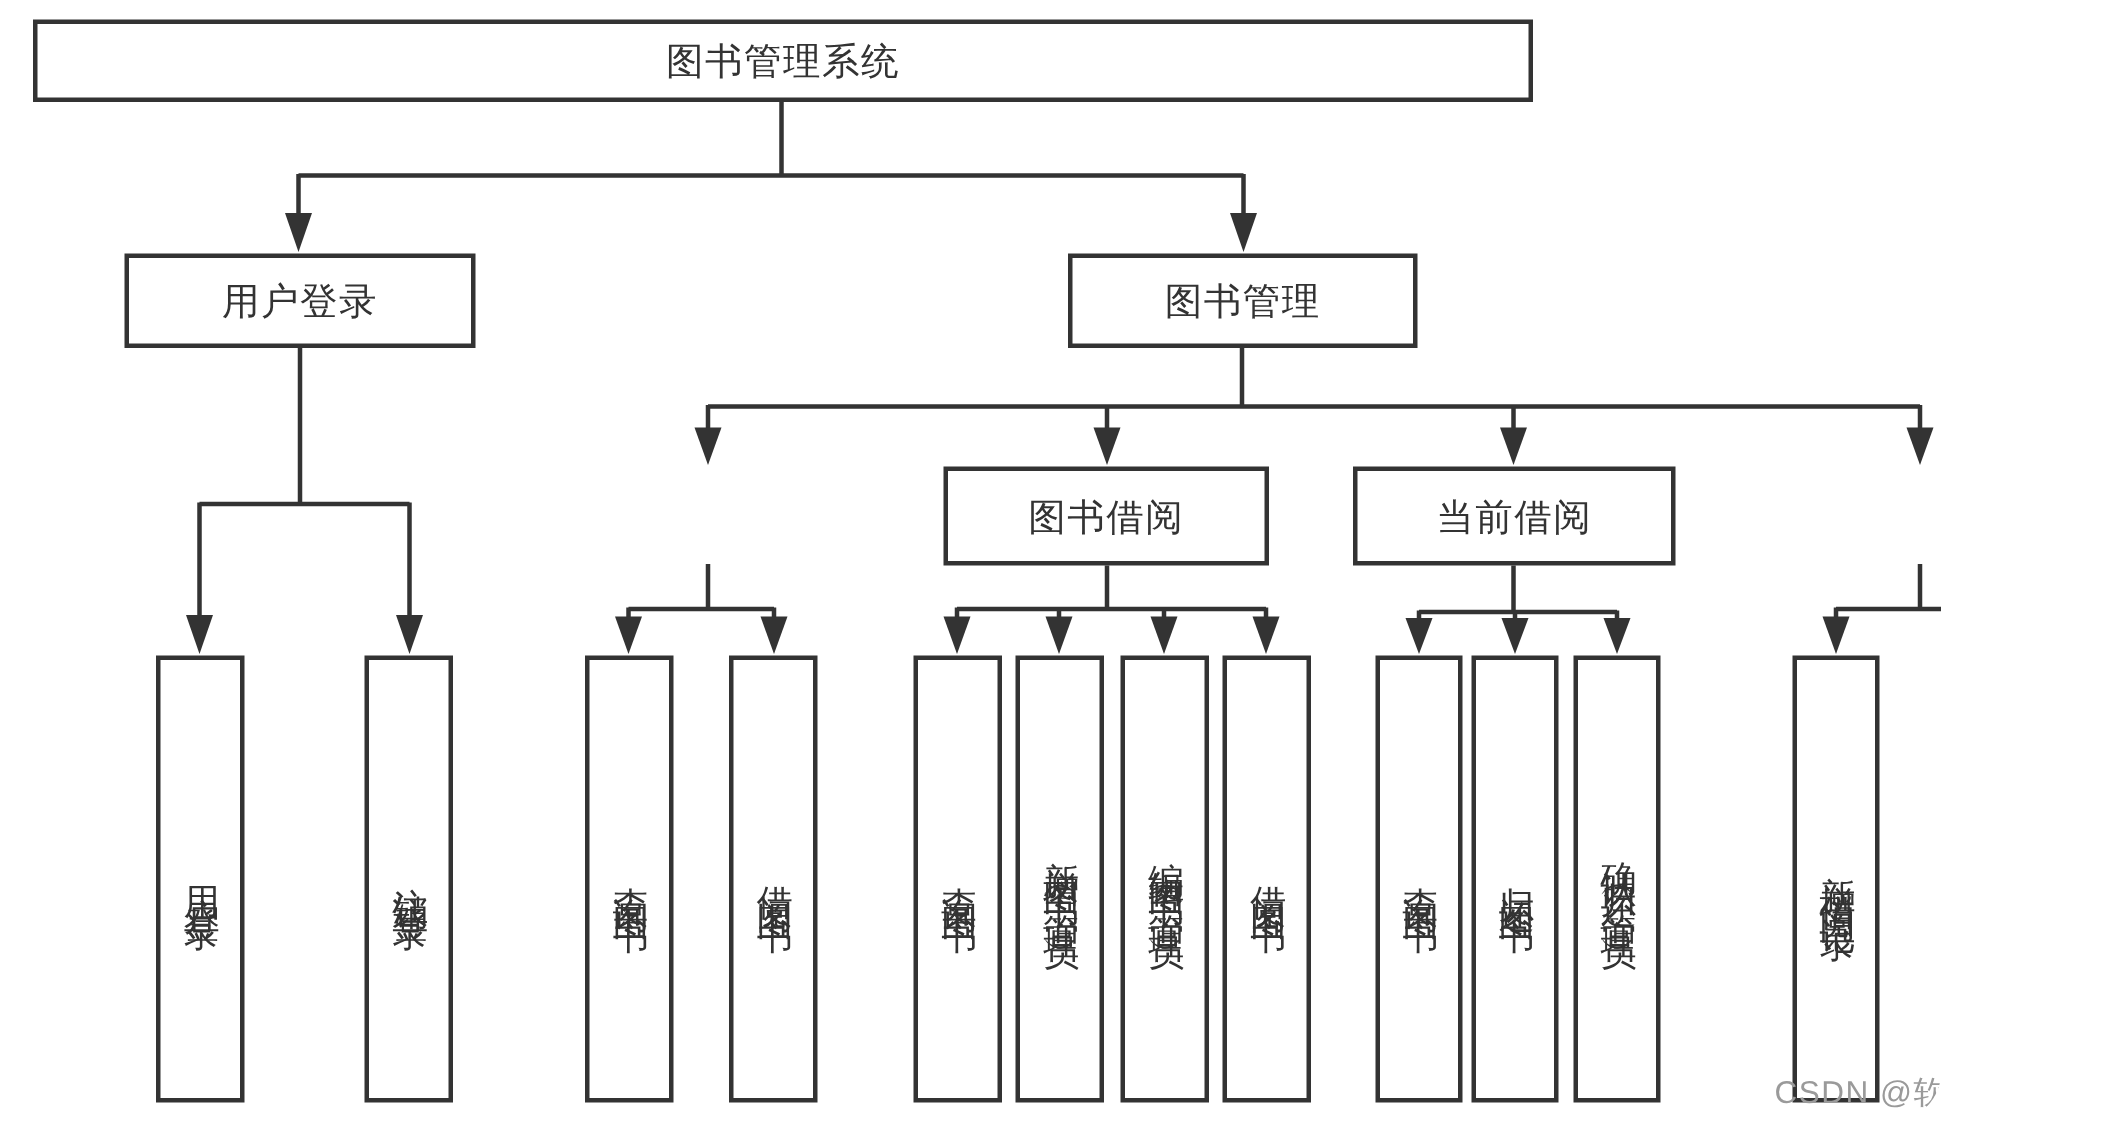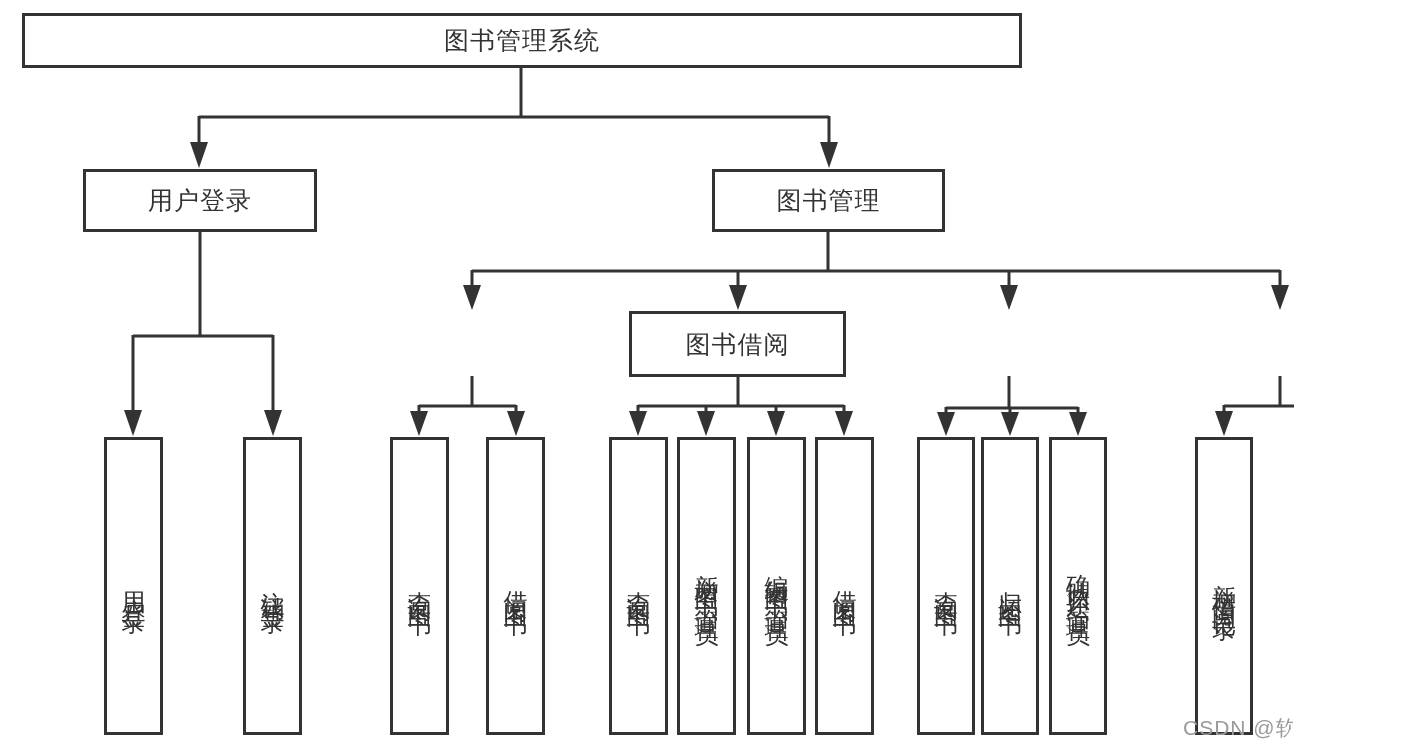--- a/index.html
+++ b/index.html
@@ -144,20 +144,23 @@
   <div class="node" style="left:83px; top:169px; width:234px; height:63px;">
     <span>用户登录</span>
   </div>
   <div class="node" style="left:712px; top:169px; width:233px; height:63px;">
     <span>图书管理</span>
   </div>
 
   <div class="node" style="left:629px; top:311px; width:217px; height:66px;font-family:Liberation Serif, serif;">
     <span>图书借阅</span>
   </div>
+  <div class="node" style="left:902px; top:311px; width:215px; height:66px;">
+    <span>当前借阅</span>
+  </div>
 
   <div class="leaf" style="left:104px; width:59px;">
     <span>用户登录</span>
   </div>
   <div class="leaf" style="left:243px; width:59px;">
     <span>注销登录</span>
   </div>
 
   <div class="leaf" style="left:390px; width:59px;">
     <span>查询图书</span>

